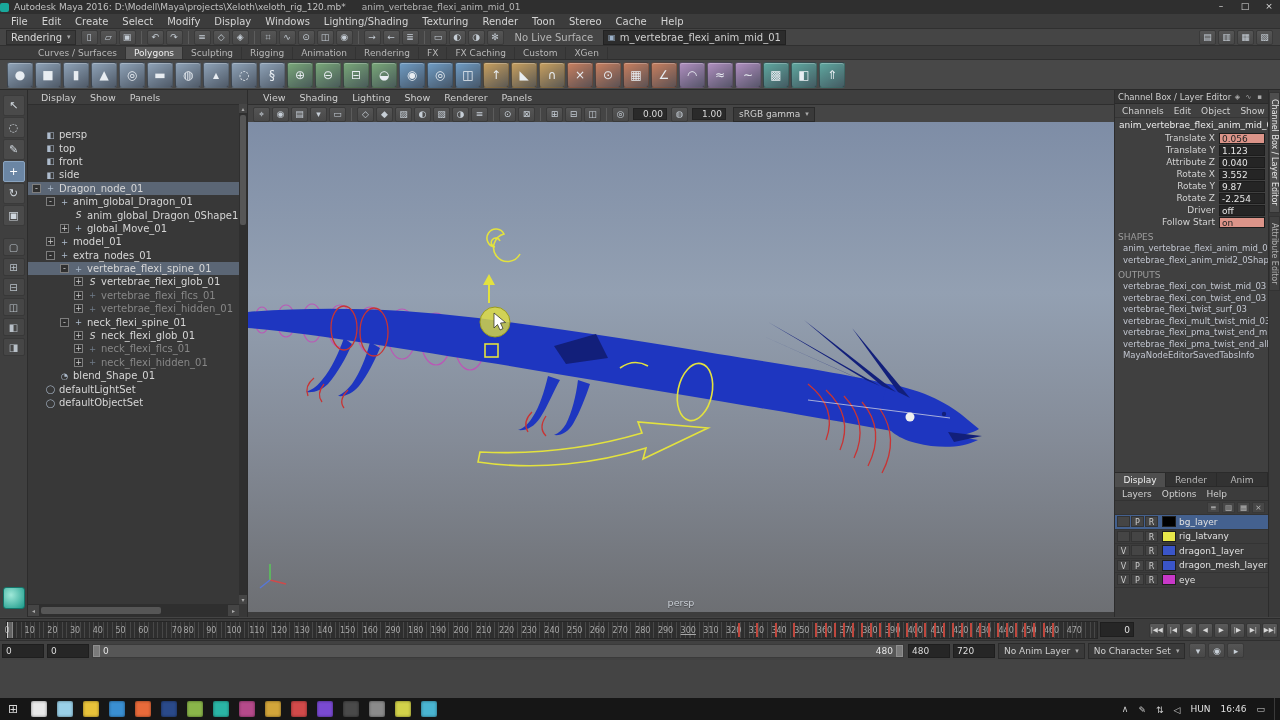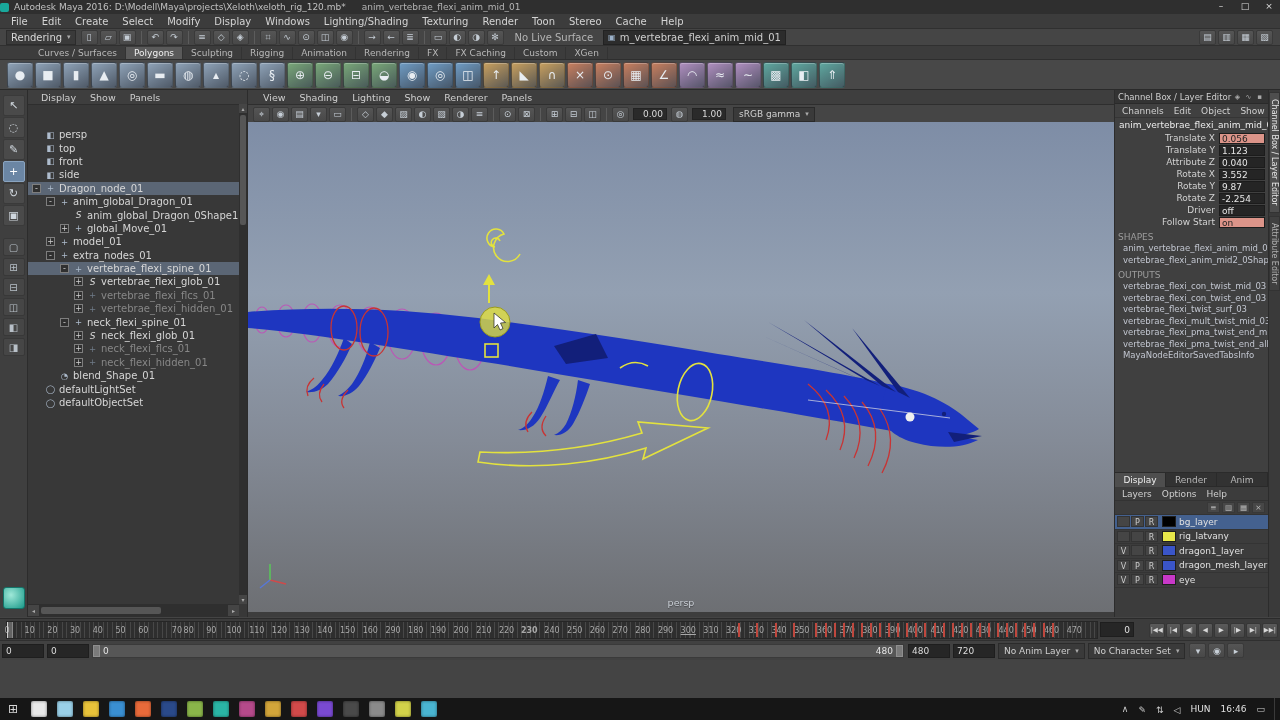--- a/index.html
+++ b/index.html
@@ -665,21 +665,21 @@
           <span class="tl-lab" style="left: 27.0833%;">130</span>
           <span class="tl-lab" style="left: 29.1667%;">140</span>
           <span class="tl-lab" style="left: 31.25%;">150</span>
           <span class="tl-lab" style="left: 33.3333%;">160</span>
           <span class="tl-lab" style="left: 35.4167%;">290</span>
           <span class="tl-lab" style="left: 37.5%;">180</span>
           <span class="tl-lab" style="left: 39.5833%;">190</span>
           <span class="tl-lab" style="left: 41.6667%;">200</span>
           <span class="tl-lab" style="left: 43.75%;">210</span>
           <span class="tl-lab" style="left: 45.8333%;">220</span>
-          <span class="tl-lab" style="left: 47.9167%; font-weight: bold;">230</span>
+          <span class="tl-lab" style="left: 47.9167%;">230</span>
           <span class="tl-lab" style="left: 50%;">240</span>
           <span class="tl-lab" style="left: 52.0833%;">250</span>
           <span class="tl-lab" style="left: 54.1667%;">260</span>
           <span class="tl-lab" style="left: 56.25%;">270</span>
           <span class="tl-lab" style="left: 58.3333%;">280</span>
           <span class="tl-lab" style="left: 60.4167%;">290</span>
           <span class="tl-lab" style="left: 62.5%; text-decoration: underline;">300</span>
           <span class="tl-lab" style="left: 64.5833%;">310</span>
           <span class="tl-lab" style="left: 66.6667%;">320</span>
           <span class="tl-lab" style="left: 68.75%;">330</span>

